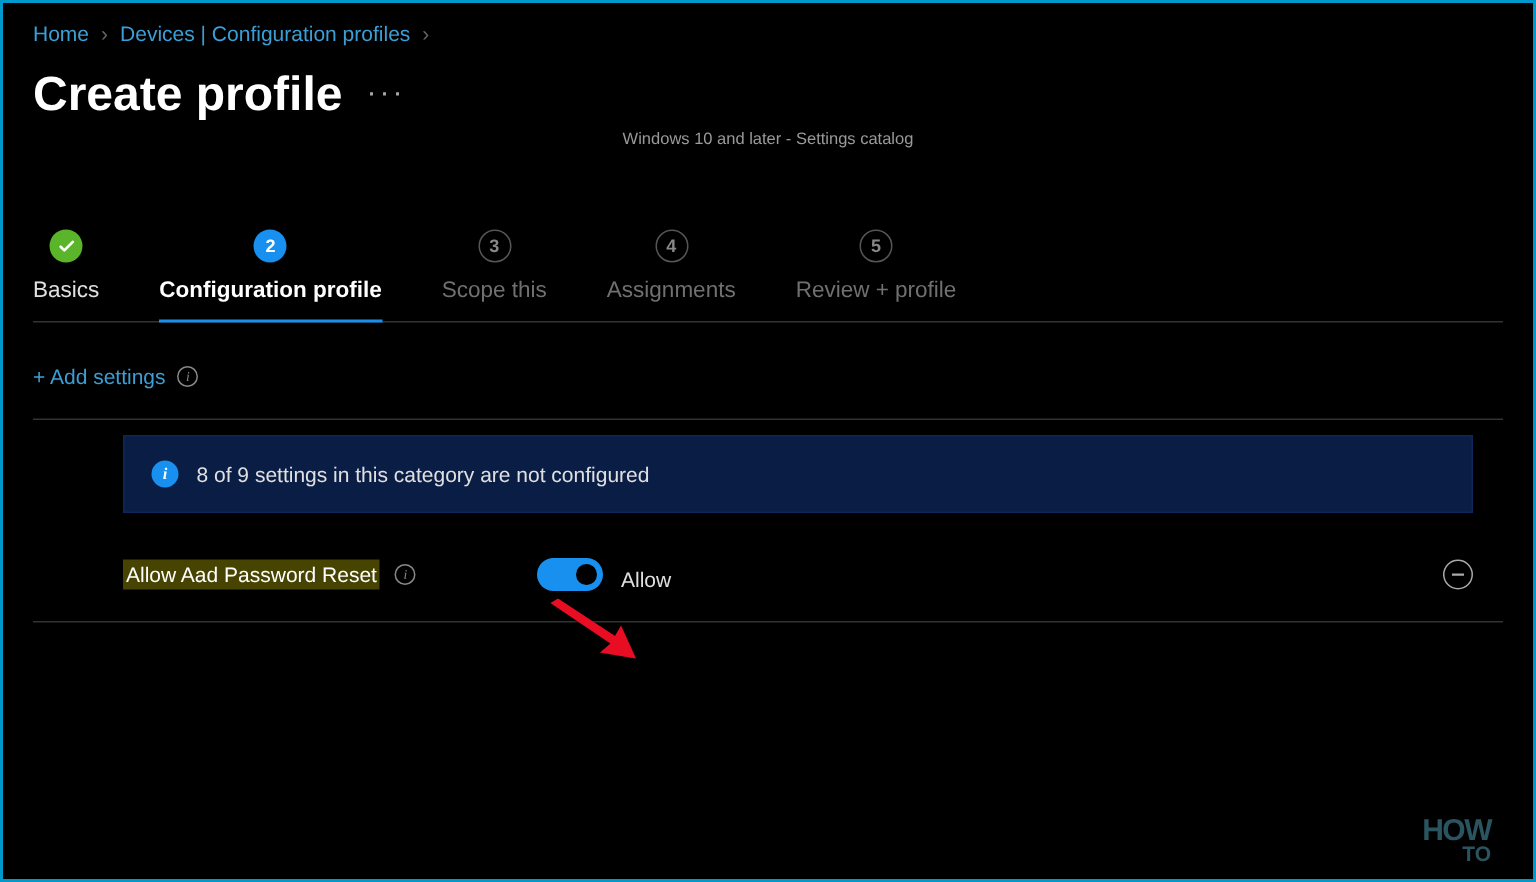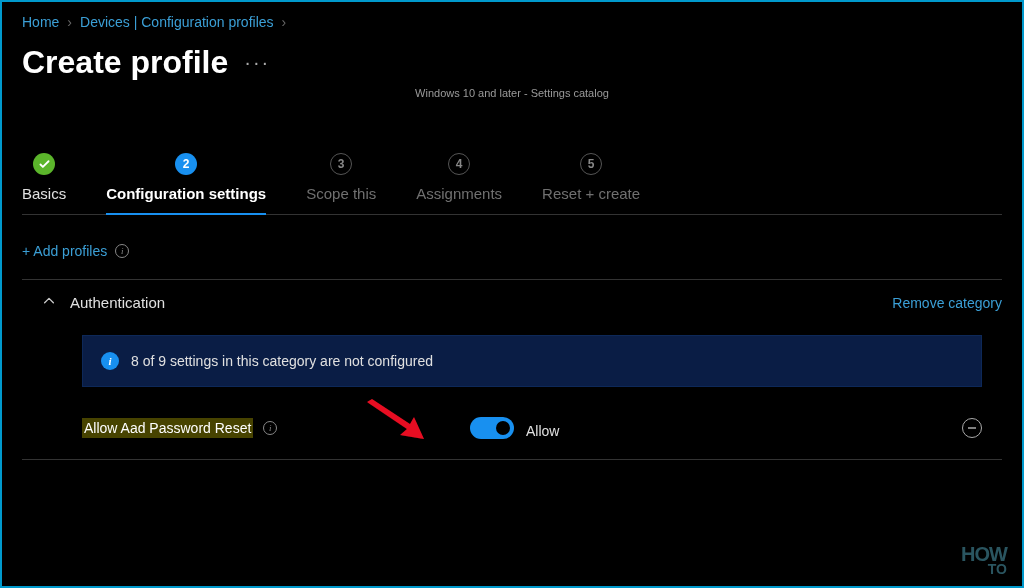--- a/index.html
+++ b/index.html
@@ -211,21 +211,21 @@
     .setting-row {
       display: flex;
       align-items: center;
       padding: 10px 20px 20px 60px;
       position: relative;
     }
     .setting-label {
       display: flex;
       align-items: center;
       gap: 10px;
-      width: 388px;
+      width: 276px;
     }
     .highlight {
       background: rgba(170, 160, 0, 0.42);
       color: #fff;
       font-size: 14px;
       padding: 2px 2px;
     }
     .toggle-wrap {
       display: flex;
       align-items: flex-end;
@@ -271,21 +271,21 @@
     
     .arrow-annotation {
       position: absolute;
       left: 360px;
       top: 395px;
       pointer-events: none;
     }
     
     .watermark {
       position: absolute;
-      right: 15px;
+      right: 28px;
       bottom: 10px;
       display: flex;
       align-items: flex-end;
       gap: 2px;
     }
     .wm-how {
       font-weight: 900;
       font-size: 20px;
       color: #2a5560;
       letter-spacing: -1px;
@@ -334,54 +334,43 @@
     <div class="tab completed">
       <span class="tab-badge check">
         <svg viewBox="0 0 16 16" fill="none">
             <path d="M3 8l3 3 7-7" stroke="#fff" stroke-width="2.2" stroke-linecap="round" stroke-linejoin="round"></path>
           </svg>
       </span>
       <span>Basics</span>
     </div>
     <div class="tab active">
       <span class="tab-badge num active">2</span>
-      <span>Configuration settings</span>
+      <span>Configuration profile</span>
     </div>
     <div class="tab">
       <span class="tab-badge num">3</span>
       <span>Scope this</span>
     </div>
     <div class="tab">
       <span class="tab-badge num">4</span>
       <span>Assignments</span>
     </div>
     <div class="tab">
       <span class="tab-badge num">5</span>
-      <span>Reset + create</span>
+      <span>Review + profile</span>
     </div>
   </div>
 
   <div class="add-settings-row">
-    <a class="add-settings">+ Add profiles</a>
+    <a class="add-settings">+ Add settings</a>
     <span class="info-icon">i</span>
   </div>
 
   <hr class="divider">
 
-  <div class="category-header">
-    <div class="category-left">
-      <span class="chevron">
-        <svg width="14" height="14" viewBox="0 0 16 16">
-            <path d="M3 10l5-5 5 5" stroke="#ccc" stroke-width="1.5" fill="none" stroke-linecap="round" stroke-linejoin="round"></path>
-          </svg>
-      </span>
-      <span class="category-name">Authentication</span>
-    </div>
-    <a class="remove-link">Remove category</a>
-  </div>
 
   <div class="info-banner">
     <span class="info-circle">i</span>
     <span>8 of 9 settings in this category are not configured</span>
   </div>
 
   <div class="setting-row">
     <div class="setting-label">
       <span class="highlight">Allow Aad Password Reset</span>
       <span class="info-icon">i</span>

